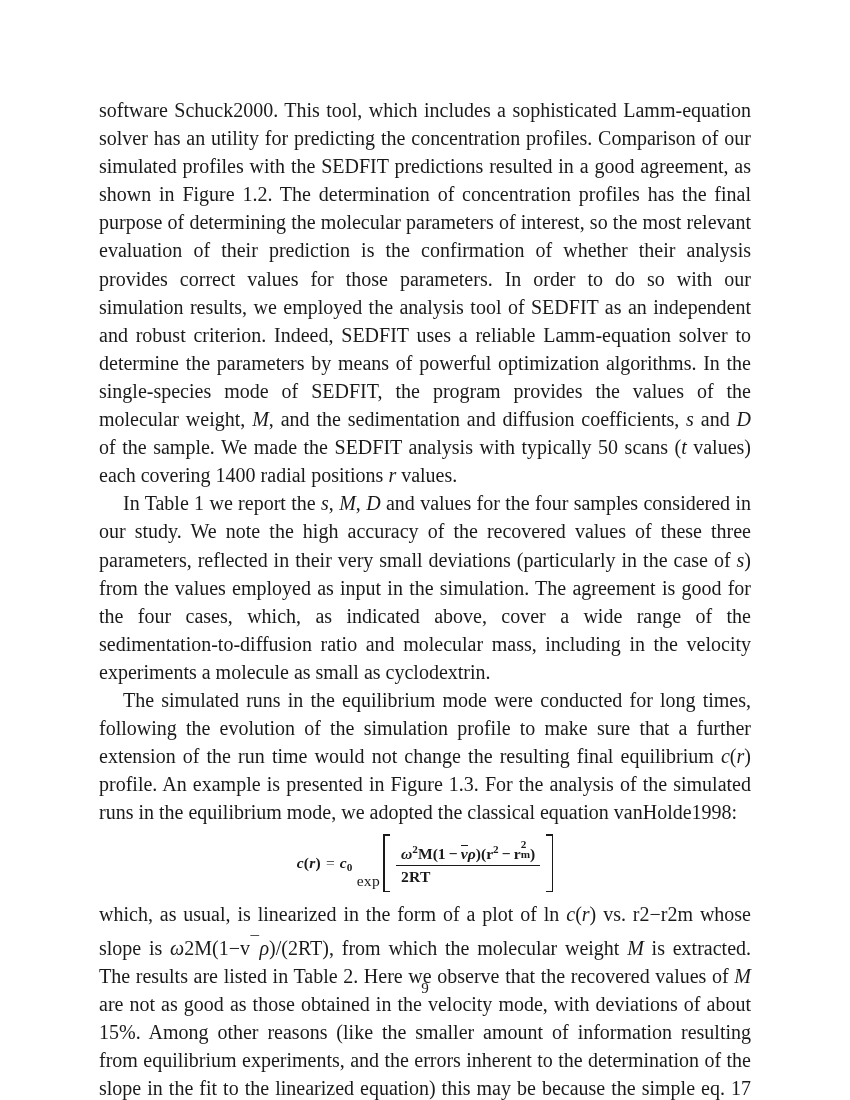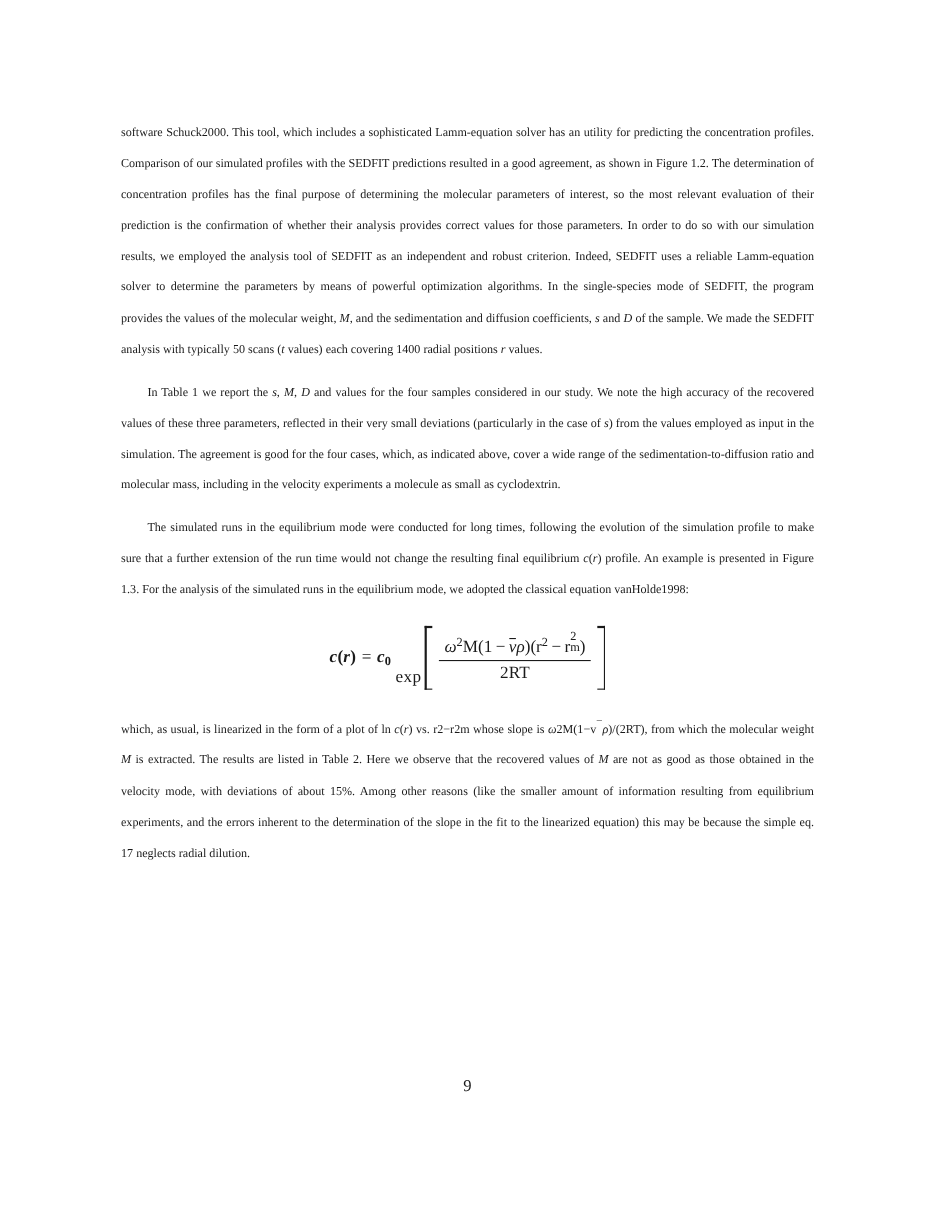--- a/index.html
+++ b/index.html
@@ -22,22 +22,22 @@
     width: 850px;
     height: 1100px;
   }
   .textblock {
     position: absolute;
     left: 99px;
     top: 96px;
     width: 652px;
   }
   p.para {
-    margin: 11px;
-    font-size: 11px;
+    margin: 0;
+    font-size: 20px;
     line-height: 28.1px;
     text-align: justify;
     text-justify: inter-word;
     hyphens: none;
     color: #1a1a1a;
   }
   p.indent {
     text-indent: 24px;
   }
   p.noindent {
@@ -137,23 +137,23 @@
   }
   .bracket.left::after { left: 0; }
   .bracket.left .bot { left: 0; }
   .bracket.right::before { left: auto; right: 0; }
   .bracket.right::after { right: 0; }
   .bracket.right .bot { right: 0; }
 
   .frac {
     display: inline-flex;
     flex-direction: column;
-    align-items: center;
     vertical-align: middle;
     margin: 0 4px;
+    font-weight: bold;
   }
   .frac .num {
     padding: 0 5px 2px 5px;
     font-style: normal;
     white-space: nowrap;
   }
   .frac .bar {
     width: 100%;
     height: 1.3px;
     background: #1a1a1a;

